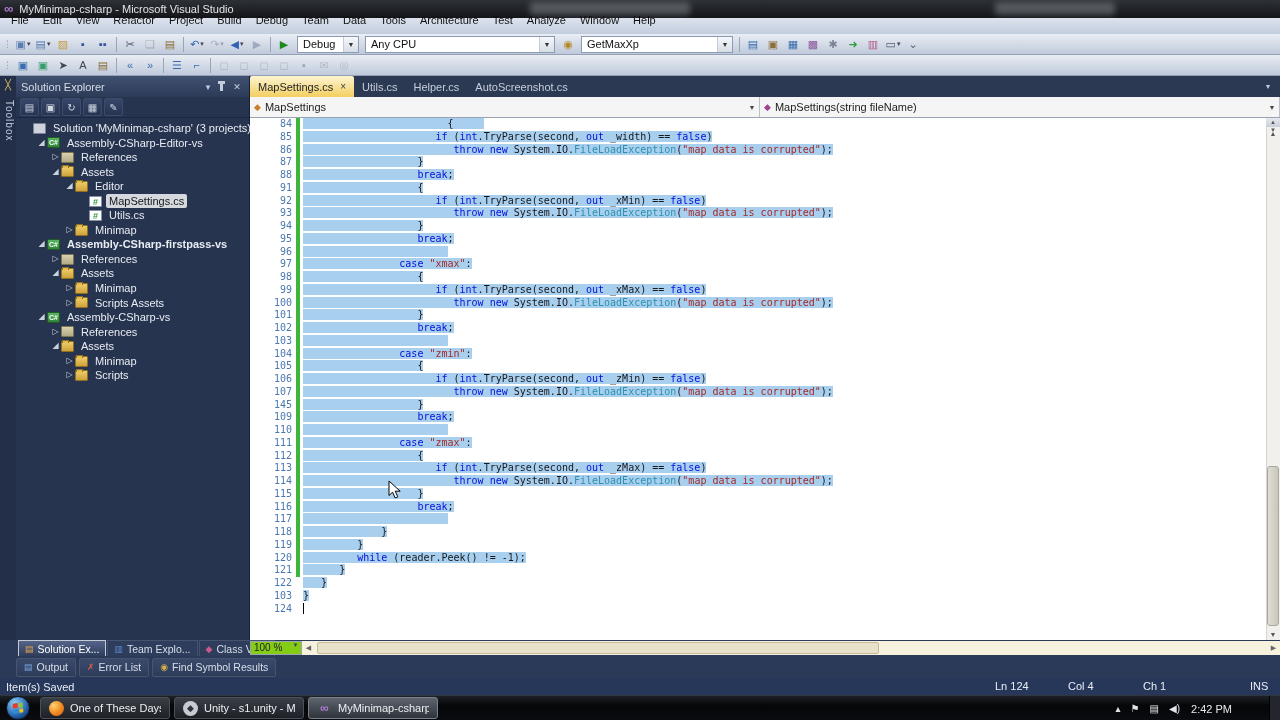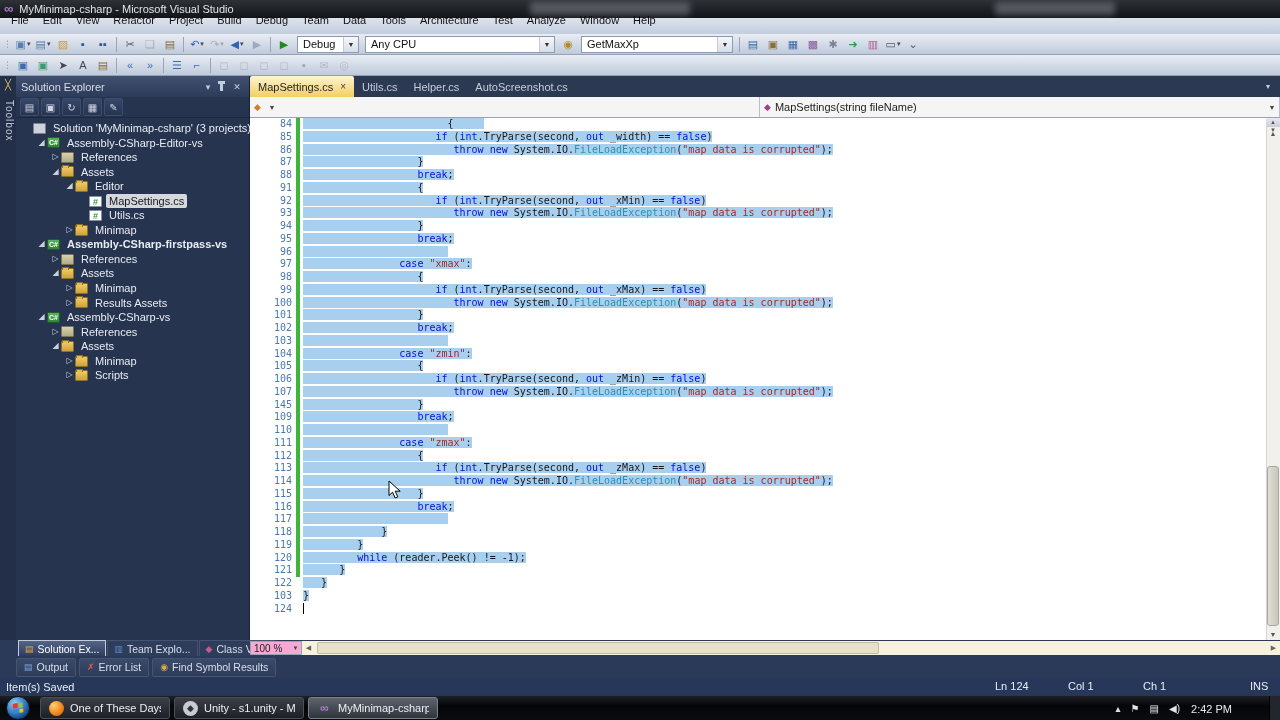--- a/index.html
+++ b/index.html
@@ -89,21 +89,21 @@
   .sarrow{width:14px;height:13px;font-size:7px;color:#555;text-align:center;line-height:13px}
   #vthumb{left:1267px;top:466px;width:12px;height:160px;background:linear-gradient(90deg,#dfddd6,#c9c6bc);
           border:1px solid #aaa79c;border-radius:3px;box-sizing:border-box}
   
   #band1{left:0;top:640px;width:1280px;height:16px;background:#2b3a58}
   .ptab{height:16px;display:flex;align-items:center;font-size:10.5px;color:#d9dfe9;padding:0 6px;
         border:1px solid #45536f;border-bottom:none;background:#2e3d5c;margin-right:1px;box-sizing:border-box}
   .ptab.active{background:linear-gradient(#55658a,#34446444);border-color:#c5cbd6;color:#fff}
   .ptab .pticon{font-size:9px;margin-right:4px}
   #hscroll{left:250px;top:641px;width:1030px;height:14px;background:#f6f2de;display:flex;align-items:center;box-sizing:border-box}
-  #zoomcombo{width:52px;height:14px;background:#f9a8d4;border:1px solid #9aa3b2;display:flex;align-items:center;
+  #zoomcombo{width:52px;height:14px;background:#84cc16;border:1px solid #9aa3b2;display:flex;align-items:flex-start;
              font-size:10px;color:#222;box-sizing:border-box}
   #zoomcombo .cv{flex:1;padding-left:3px}
   #zoomcombo .ca{width:11px;font-size:6px;text-align:center;color:#444}
   .harrow{width:13px;font-size:7px;color:#666;text-align:center}
   #hthumb{width:560px;height:10px;background:#e6e1c8;border:1px solid #c2bd9f;border-radius:2px;margin-left:2px}
   
   #band2{left:0;top:656px;width:1280px;height:22px;background:#2b3a58;display:flex;align-items:center;padding-left:16px;box-sizing:border-box}
   .otab{height:17px;display:flex;align-items:center;font-size:10.5px;color:#d9dfe9;padding:0 7px;
         border:1px solid #46546f;background:linear-gradient(#3a4a6c,#2d3c5a);border-radius:2px;margin-right:3px}
   .otab .oicon{font-size:9px;margin-right:4px}
@@ -300,21 +300,21 @@
         <span class="tlabel">Assets</span>
       </div>
       <div class="trow" style="padding-left: 48px;">
         <span class="texp">▷</span>
         <span class="ic ic-folder"></span>
         <span class="tlabel">Minimap</span>
       </div>
       <div class="trow" style="padding-left: 48px;">
         <span class="texp">▷</span>
         <span class="ic ic-folder"></span>
-        <span class="tlabel">Results Assets</span>
+        <span class="tlabel">Scripts Assets</span>
       </div>
       <div class="trow" style="padding-left: 20px;">
         <span class="texp">◢</span>
         <span class="ic ic-project">C#</span>
         <span class="tlabel">Assembly-CSharp-vs</span>
       </div>
       <div class="trow" style="padding-left: 34px;">
         <span class="texp">▷</span>
         <span class="ic ic-ref"></span>
         <span class="tlabel">References</span>
@@ -350,20 +350,21 @@
     </span>
     <span class="etab">
       <span>AutoScreenshot.cs</span>
     </span>
   </div>
 <div class="abs" id="tabdd">▾</div>
 
 <div class="abs" id="navbar">
   <div class="navcombo" style="width:510px">
     <span class="nicon" style="color:#c8802a">◆</span>
+    <span class="nv">MapSettings</span>
     <span class="na">▼</span>
   </div>
   <div class="navcombo" style="flex:1">
     <span class="nicon" style="color:#a0408f">◆</span>
     <span class="nv">MapSettings(string fileName)</span>
     <span class="na">▼</span>
   </div>
 </div>
 
 <div class="abs" id="code">
@@ -451,21 +452,21 @@
     </span>
     <span class="otab">
       <span class="oicon" style="color: rgb(216, 176, 74);">◉</span>
       <span>Find Symbol Results</span>
     </span>
   </div>
 
 <div class="abs" id="statusbar">
   <span>Item(s) Saved</span>
   <span class="stat-right" style="left:995px">Ln 124</span>
-  <span class="stat-right" style="left:1068px">Col 1</span>
+  <span class="stat-right" style="left:1068px">Col 4</span>
   <span class="stat-right" style="left:1143px">Ch 1</span>
   <span class="stat-right" style="left:1250px">INS</span>
 </div>
 
 <div class="abs" id="taskbar">
   <div id="startorb">
     <div id="orbflag">
       <i style="background:#e8392b"></i>
         <i style="background:#8cc63f"></i>
       <i style="background:#2a8fd8"></i>

